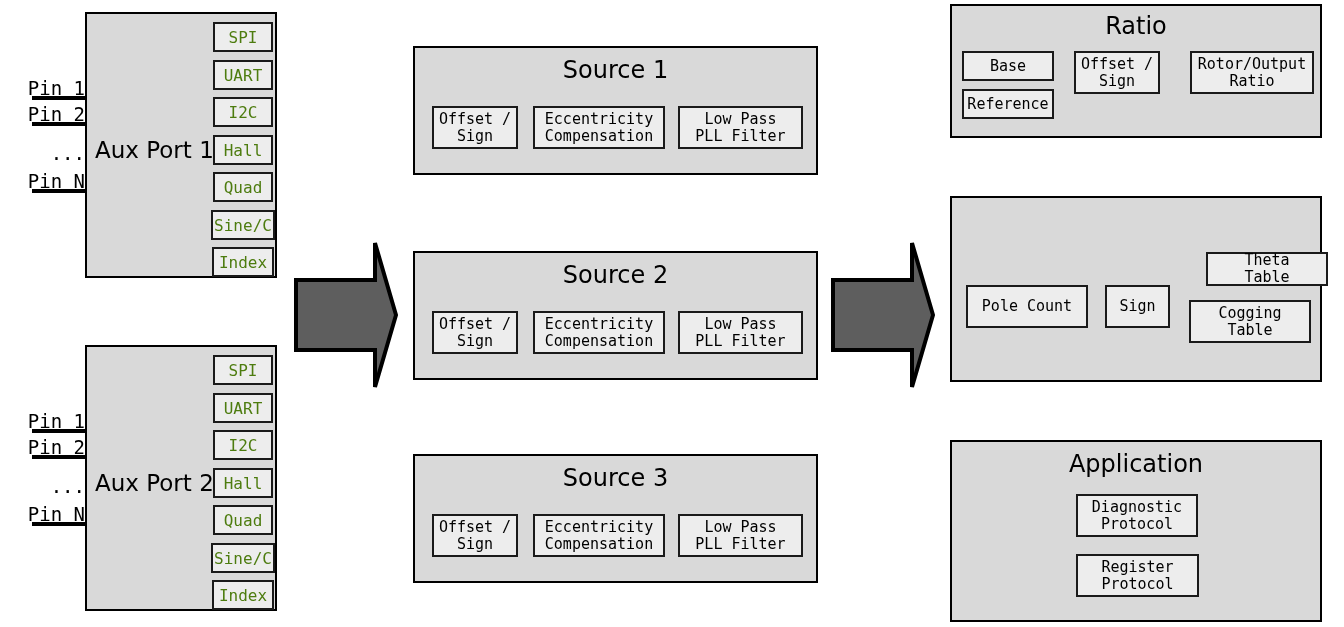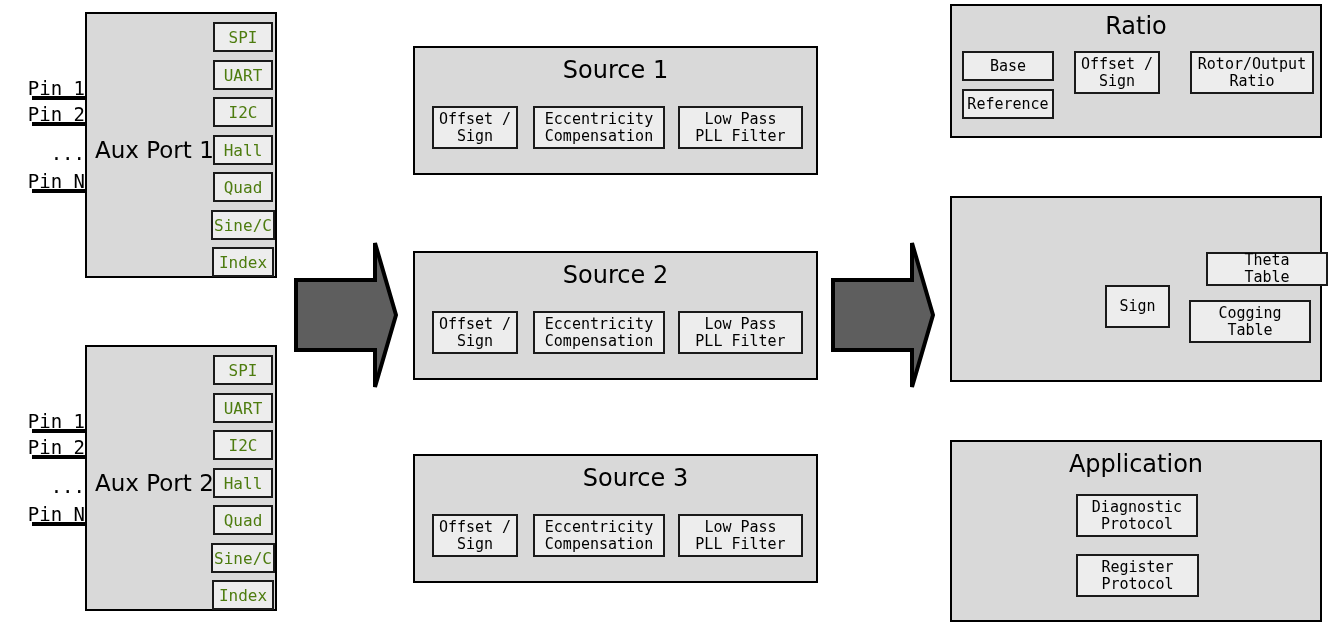--- a/index.html
+++ b/index.html
@@ -176,40 +176,41 @@
     <div class="panel-title" style="top:10px;">Source 2</div>
     <div class="chip" style="left:17px; top:58px; width:86px; height:43px;">Offset /
 Sign</div>
     <div class="chip" style="left:118px; top:58px; width:132px; height:43px;">Eccentricity
 Compensation</div>
     <div class="chip" style="left:263px; top:58px; width:125px; height:43px;">Low Pass
 PLL Filter</div>
   </div>
 
   <div class="panel" style="left:413px; top:454px; width:405px; height:129px;">
-    <div class="panel-title" style="top:10px;margin-left:20px;">Source 3</div>
+    <div class="panel-title" style="top:10px;">Source 3</div>
     <div class="chip" style="left:17px; top:58px; width:86px; height:43px;">Offset /
 Sign</div>
     <div class="chip" style="left:118px; top:58px; width:132px; height:43px;">Eccentricity
 Compensation</div>
     <div class="chip" style="left:263px; top:58px; width:125px; height:43px;">Low Pass
 PLL Filter</div>
   </div>
 
   <div class="panel" style="left:950px; top:4px; width:372px; height:134px;">
     <div class="panel-title" style="top:8px;">Ratio</div>
     <div class="chip" style="left:10px; top:45px; width:92px; height:30px;">Base</div>
     <div class="chip" style="left:10px; top:83px; width:92px; height:30px;">Reference</div>
     <div class="chip" style="left:122px; top:45px; width:86px; height:43px;">Offset /
 Sign</div>
     <div class="chip" style="left:238px; top:45px; width:124px; height:43px;">Rotor/Output
 Ratio</div>
   </div>
 
   <div class="panel" style="left:950px; top:196px; width:372px; height:186px;">
+    <div class="chip" style="left:14px; top:87px; width:122px; height:43px;">Pole Count</div>
     <div class="chip" style="left:153px; top:87px; width:65px; height:43px;">Sign</div>
     <div class="chip" style="left:237px; top:54px; width:122px; height:34px;margin-left:17px;">Theta
 Table</div>
     <div class="chip" style="left:237px; top:102px; width:122px; height:43px;">Cogging
 Table</div>
   </div>
 
   <div class="panel" style="left:950px; top:440px; width:372px; height:182px;">
     <div class="panel-title" style="top:10px;">Application</div>
     <div class="chip" style="left:124px; top:52px; width:122px; height:43px;">Diagnostic

